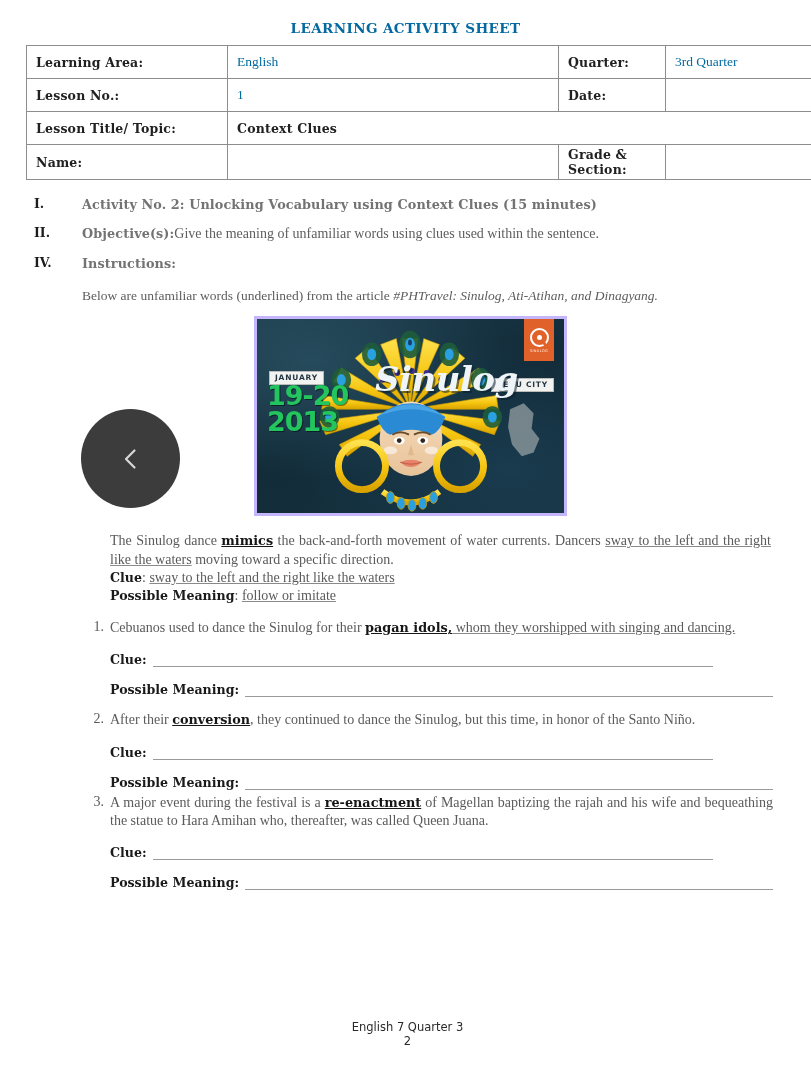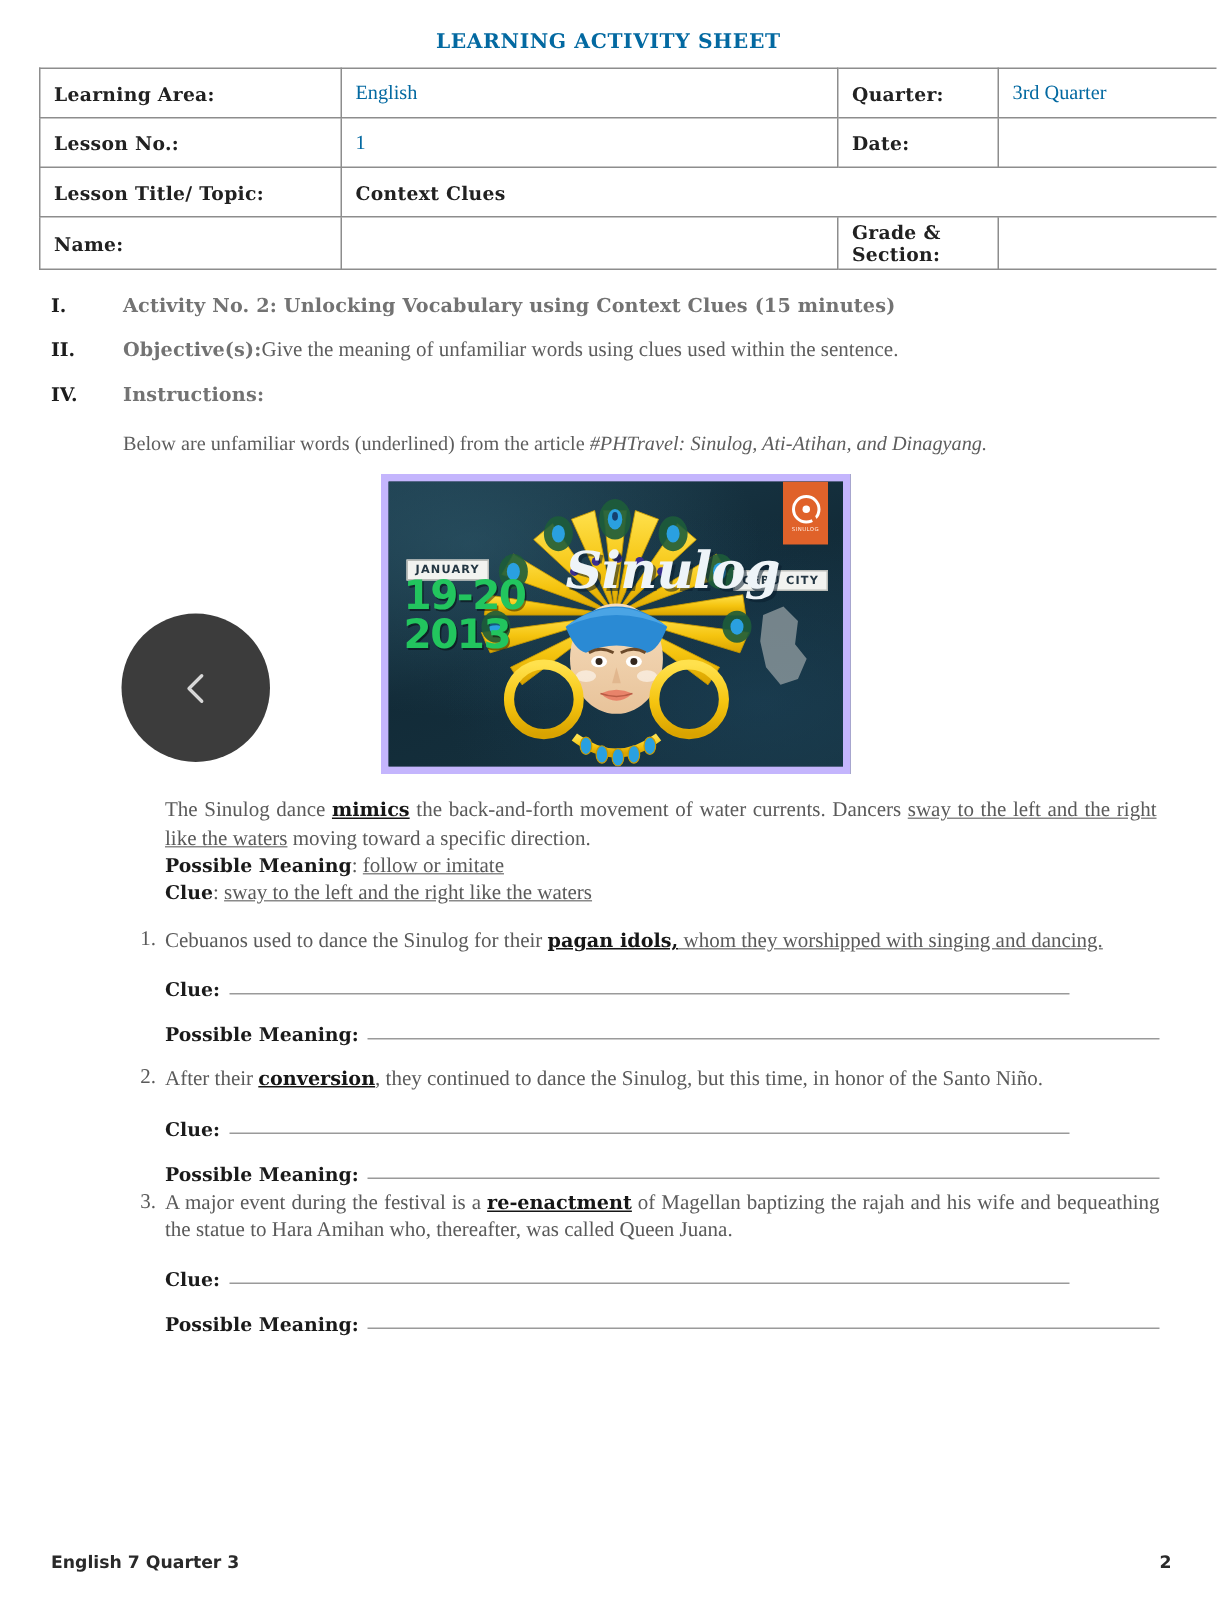--- a/index.html
+++ b/index.html
@@ -114,21 +114,21 @@
     margin-top: 6px;
   }
   .poster {
     position: absolute;
     left: 228px;
     top: 0;
     width: 313px;
     height: 200px;
     background: #16313f;
     overflow: hidden;
-    border: 5px solid #c4b5fd;
+    border: 3px solid #c4b5fd;
     box-sizing: border-box;
   }
   .poster .grain {
     position: absolute;
     inset: 0;
     background:
       radial-gradient(ellipse at 18% 22%, rgba(60,110,130,.40), rgba(0,0,0,0) 55%),
       radial-gradient(ellipse at 82% 78%, rgba(30,70,95,.50), rgba(0,0,0,0) 60%),
       radial-gradient(ellipse at 50% 50%, rgba(20,55,75,.25), rgba(0,0,0,0) 70%),
       linear-gradient(160deg, #1b3a4a 0%, #122b38 48%, #16323f 100%);
@@ -286,21 +286,21 @@
   }
   .qtext {
     font-size: 14px;
     line-height: 1.30;
     color: #5a5a5a;
     text-align: justify;
   }
 
   .blank-row {
     display: flex;
-    align-items: flex-start;
+    align-items: flex-end;
     margin-top: 15px;
   }
   .blank-row .blank-label {
     font-family: "DejaVu Serif", serif;
     font-weight: bold;
     font-size: 12.6px;
     color: #1a1a1a;
     white-space: nowrap;
     padding-right: 6px;
   }
@@ -314,23 +314,24 @@
   
   .footer {
     position: absolute;
     left: 34px;
     right: 30px;
     bottom: 32px;
     display: flex;
     justify-content: space-between;
     align-items: center;
     font-family: "DejaVu Sans", sans-serif;
-    font-weight: bold;
+    font-weight: normal;
     font-size: 11.5px;
     color: #2a2a2a;
+    flex-direction: column;
   }
 </style>
 </head>
 <body>
 
 <div class="page">
 
   <div class="sheet-title">LEARNING ACTIVITY SHEET</div>
 
   <table class="info">
@@ -516,23 +517,23 @@
         <div>2013</div>
       </div>
 
       <div class="sinulog-word">Sinulog</div>
     </div>
   </div>
 
   <div class="body-col">
     <div class="example-par"><span>The Sinulog dance </span><span class="bu">mimics</span><span> the back-and-forth movement of water currents. Dancers </span><span class="u">sway to the left and the right like the waters</span><span> moving toward a specific direction.</span></div>
 
+    <div class="clue-line"><span class="lead">Clue</span><span>: </span><span class="u">sway to the left and the right like the waters</span></div>
+
     <div class="clue-line"><span class="lead">Possible Meaning</span><span>: </span><span class="u">follow or imitate</span></div>
-
-    <div class="clue-line"><span class="lead">Clue</span><span>: </span><span class="u">sway to the left and the right like the waters</span></div>
   </div>
 
   <ol class="questions">
 
     <li>
       <span class="qnum">1.</span>
       <div class="qtext"><span>Cebuanos used to dance the Sinulog for their </span><span class="bu">pagan idols,</span><span class="u"> whom they worshipped with singing and dancing.</span><span></span></div>
       <div class="blank-row">
         <span class="blank-label">Clue:</span>
         <span class="rule"></span>

